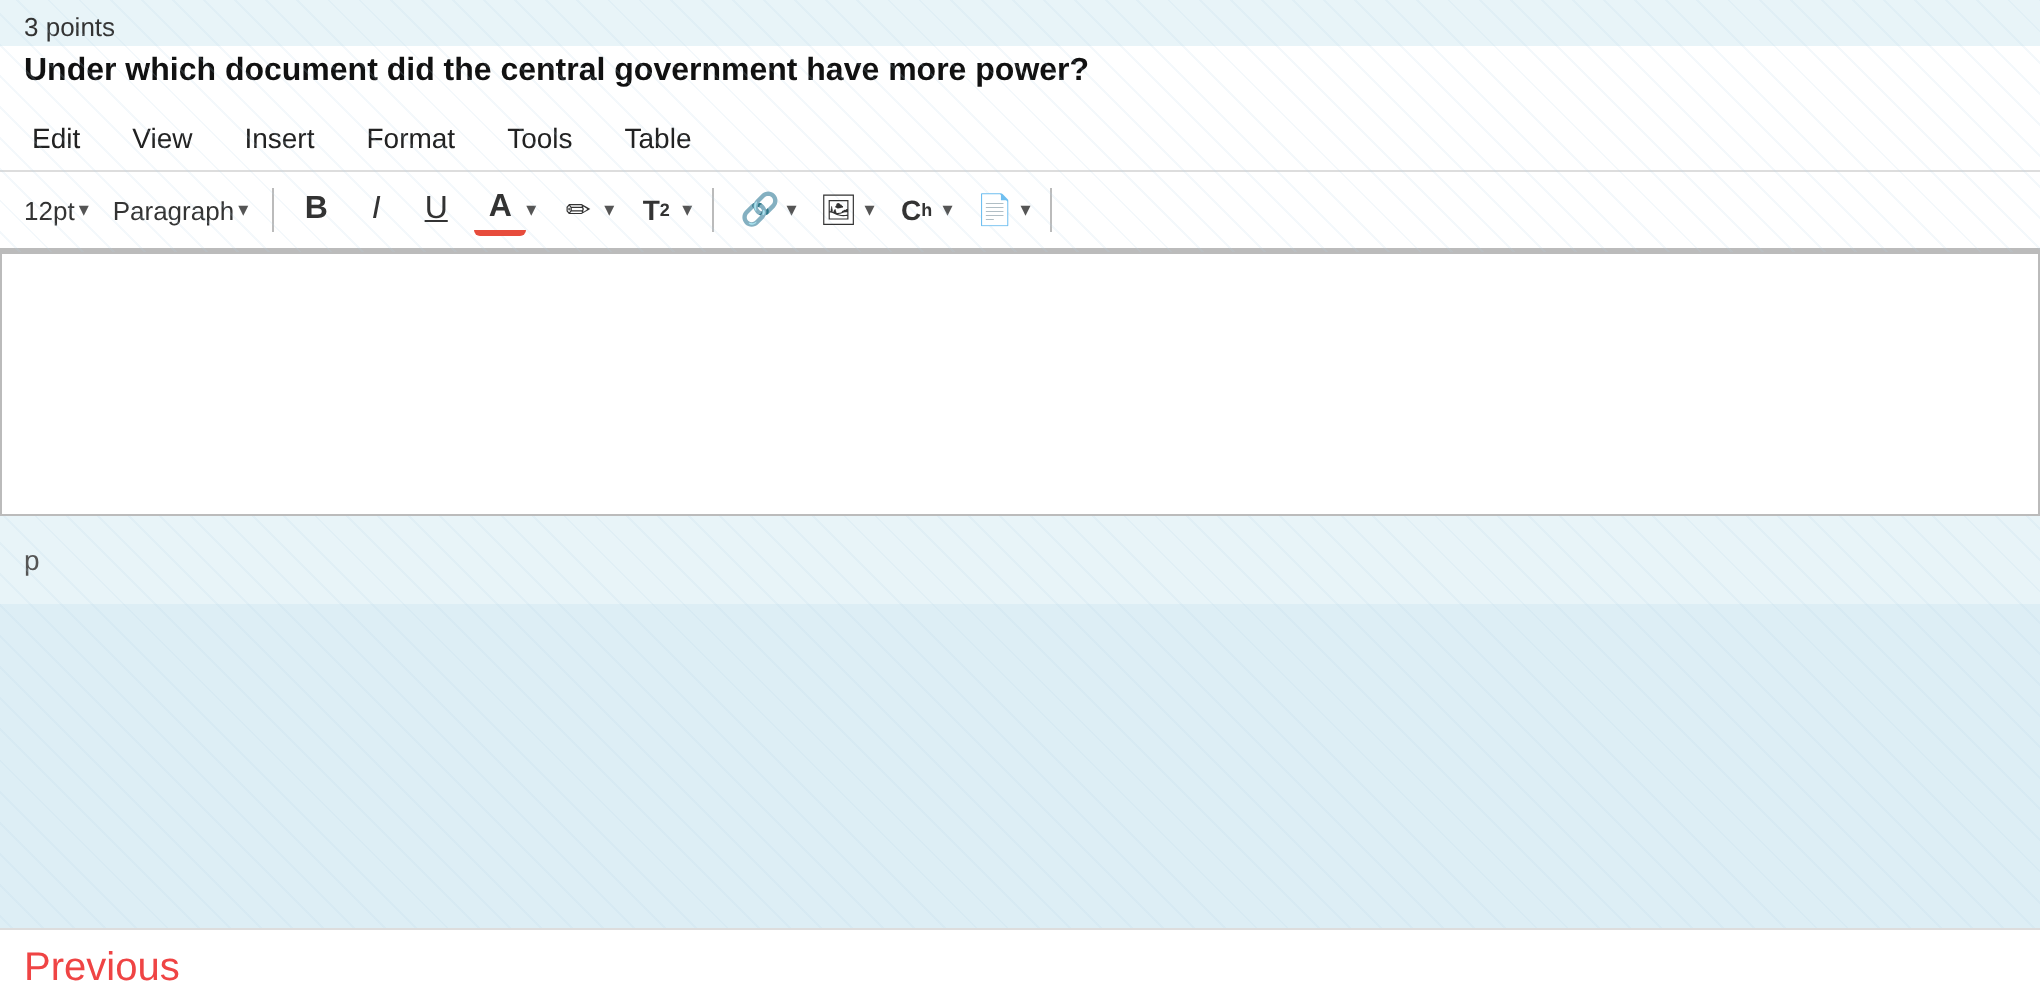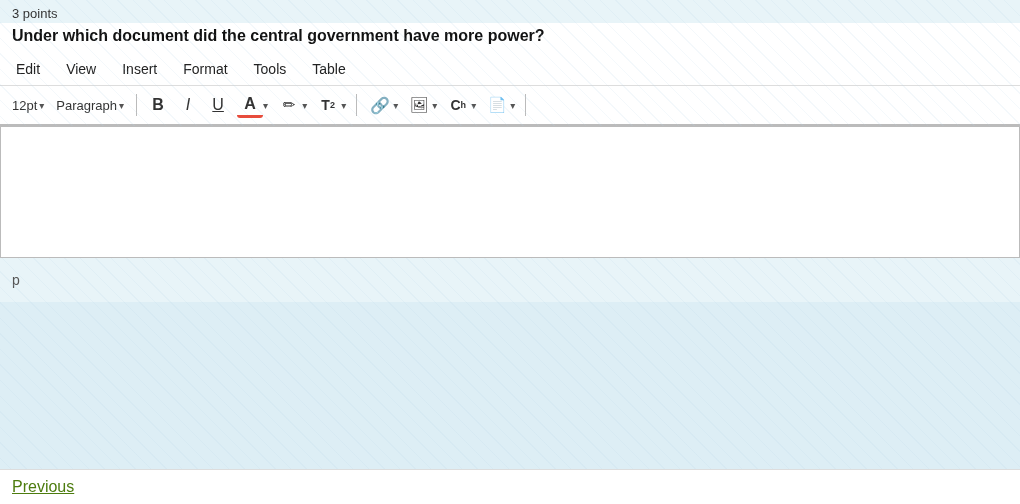--- a/index.html
+++ b/index.html
@@ -164,26 +164,25 @@
     .footer-area {
       position: absolute;
       bottom: 0;
       left: 0;
       right: 0;
       padding: 8px 12px;
       background: white;
       border-top: 1px solid #ddd;
     }
     .previous-btn {
-      font-size: 16px;
-      color: #4d7c0f;
+      font-size: 20px;
+      color: #ef4444;
       cursor: pointer;
       background: none;
       border: none;
-      text-decoration: underline;
     }
   </style>
 </head>
 <body>
 
 <div class="page-container">
 
   <div class="points-line">
     <span>3 points</span>
   </div>

